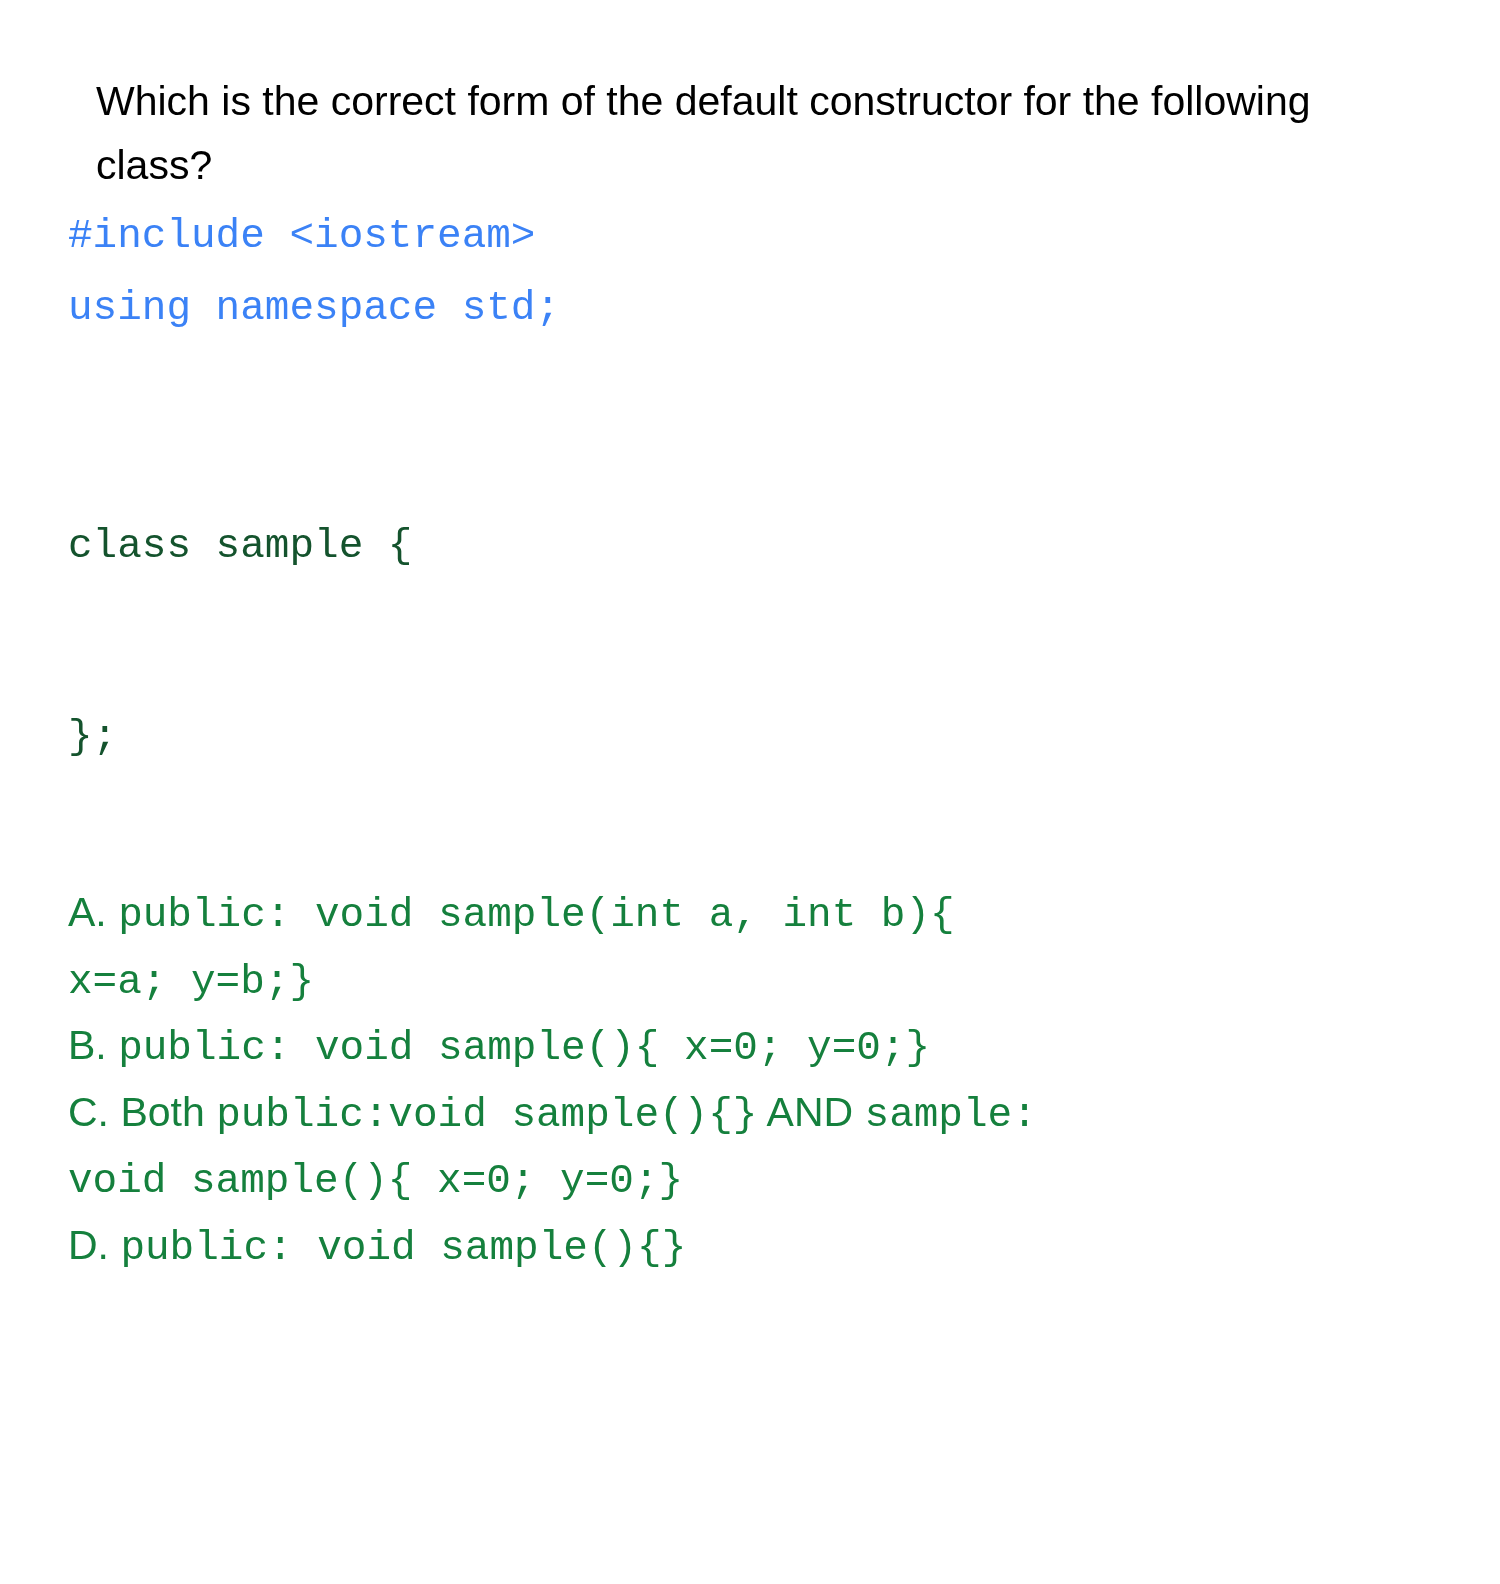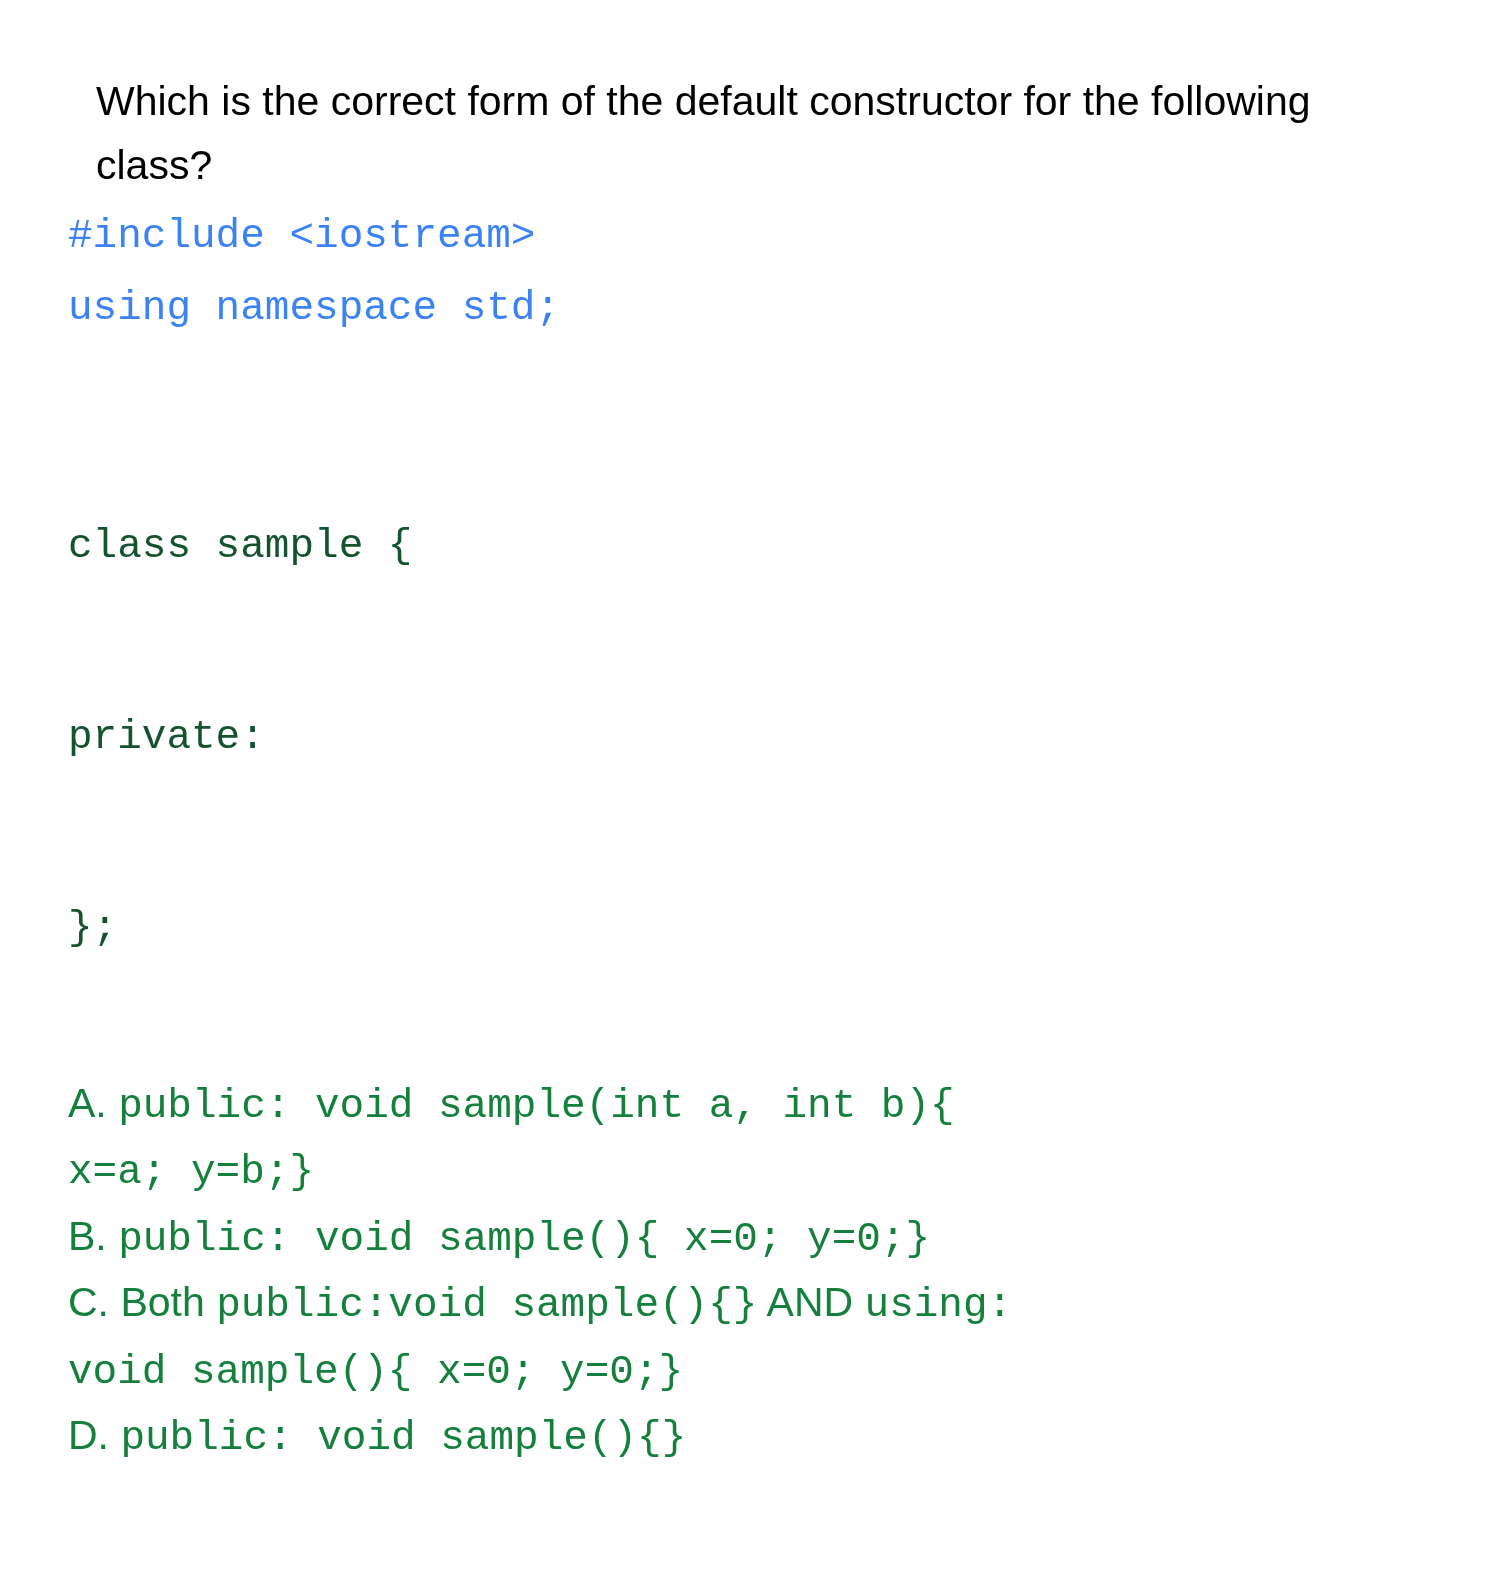--- a/index.html
+++ b/index.html
@@ -61,36 +61,35 @@
 </head>
 <body>
 
 <div class="question">Which is the correct form of the default constructor for the following class?</div>
 
 <div class="code">#include &lt;iostream&gt;</div>
 <div class="code">using namespace std;</div>
 
 <div class="code-block">
   <div>class sample {</div>
-  <div>private:</div>
   <div>};</div>
 </div>
 
 <div class="answers">
   <div class="answer-line">
     <span class="answer-label">A. </span><span class="answer-code">public: void sample(int a, int b){</span>
   </div>
   <div class="answer-line">
     <span class="answer-code">x=a; y=b;}</span>
   </div>
   <div class="answer-line">
     <span class="answer-label">B. </span><span class="answer-code">public: void sample(){ x=0; y=0;}</span>
   </div>
   <div class="answer-line">
-    <span class="answer-label">C. </span><span class="answer-text">Both </span><span class="answer-code">public:void sample(){}</span><span class="answer-text"> AND </span><span class="answer-code">using:</span>
+    <span class="answer-label">C. </span><span class="answer-text">Both </span><span class="answer-code">public:void sample(){}</span><span class="answer-text"> AND </span><span class="answer-code">sample:</span>
   </div>
   <div class="answer-line">
     <span class="answer-code">void sample(){ x=0; y=0;}</span>
   </div>
   <div class="answer-line">
     <span class="answer-label">D. </span><span class="answer-code">public: void sample(){}</span>
   </div>
 </div>
 
 </body></html>

